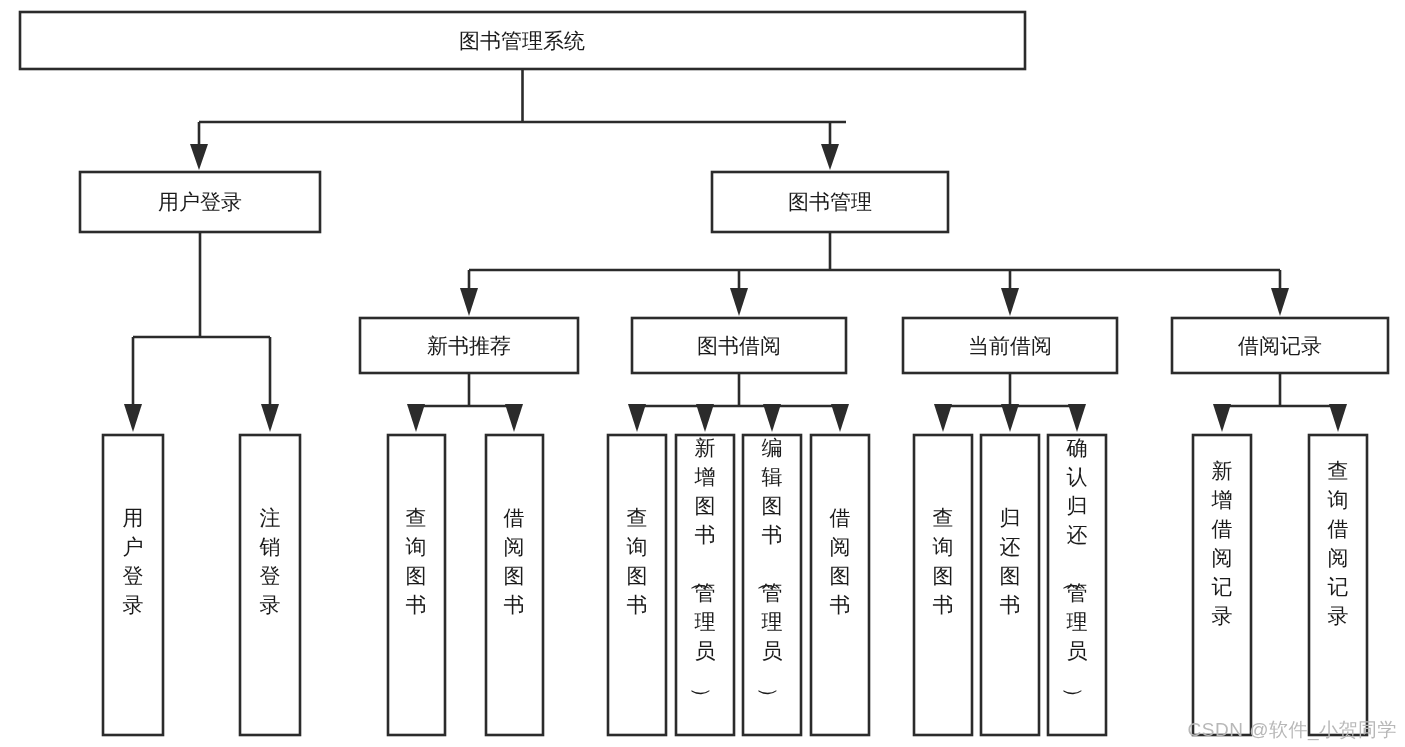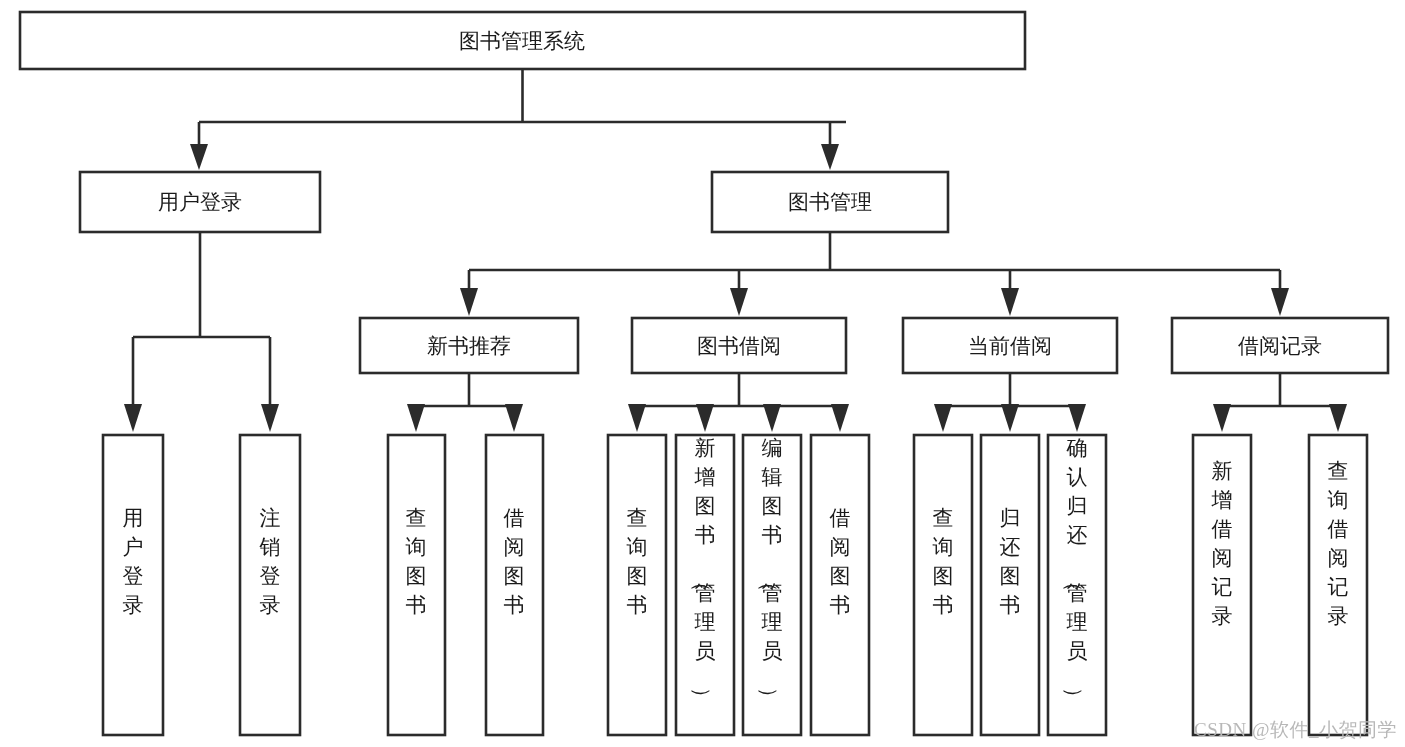--- a/index.html
+++ b/index.html
@@ -53,21 +53,21 @@
   .node-label-v {
     fill: #1b1b1b;
     font-family: "DejaVu Sans", "Liberation Sans", sans-serif;
     font-size: 21px;
     text-anchor: middle;
   }
   .watermark {
     position: absolute;
     right: 8px;
     bottom: 4px;
-    font-family: Liberation Serif, serif;
+    font-family: Liberation Sans, sans-serif;
     font-size: 19px;
     color: #b8b8b8;
     letter-spacing: 0.5px;
     white-space: nowrap;
     user-select: none;
   }
 </style>
 </head>
 <body>
 

